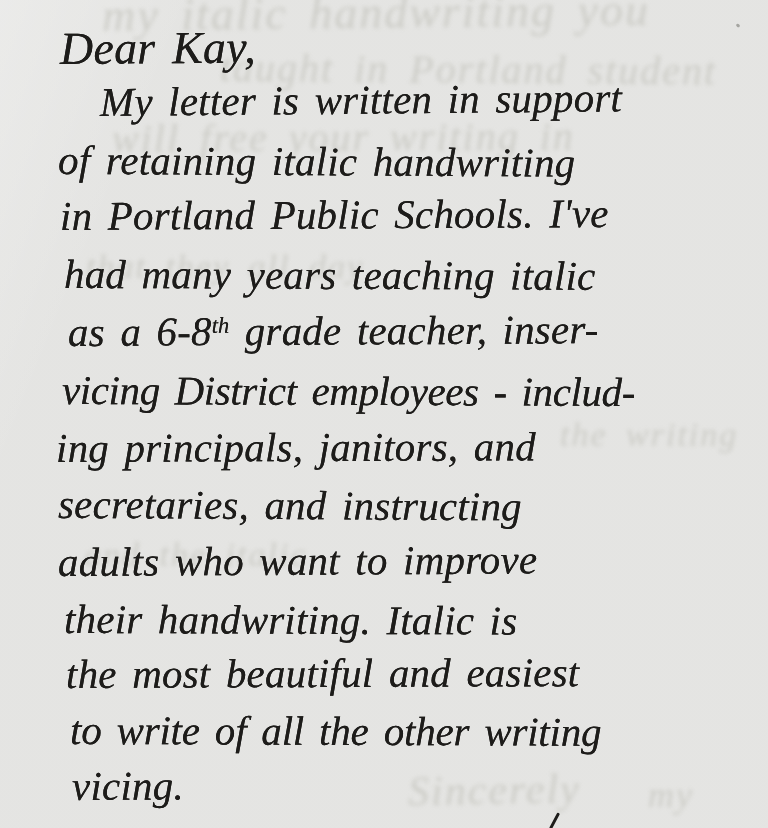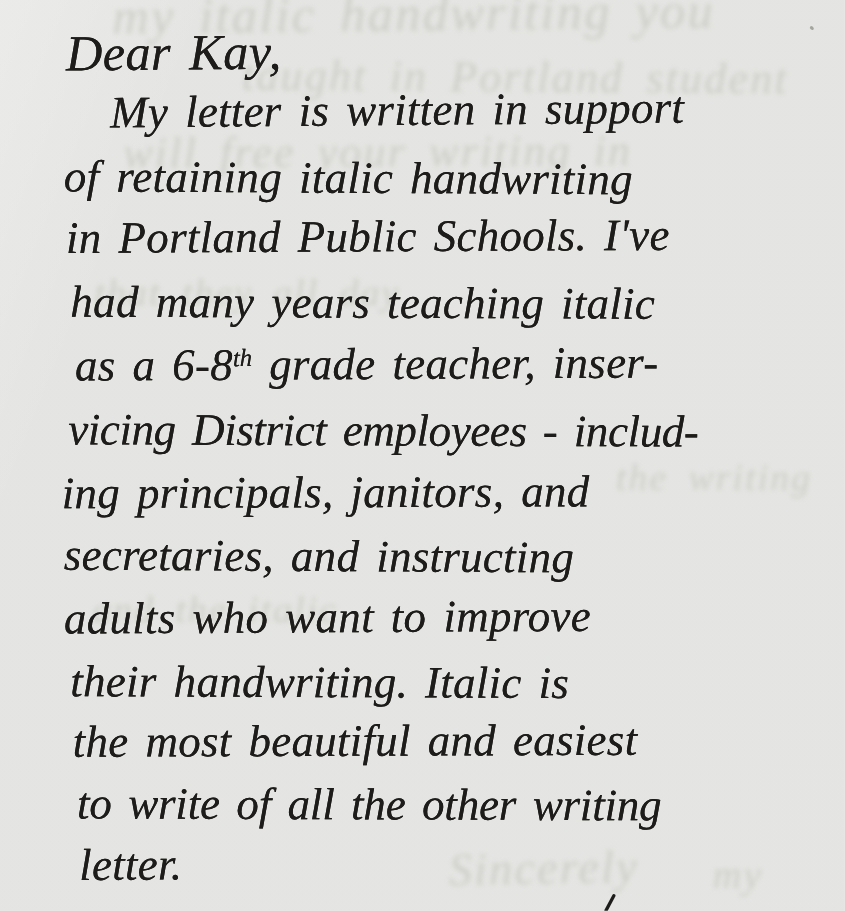--- a/index.html
+++ b/index.html
@@ -110,19 +110,19 @@
     <div class="line l3">in Portland Public Schools. I've</div>
     <div class="line l4">had many years teaching italic</div>
     <div class="line l5"><span>as a 6-8</span><span class="sup">th</span><span> grade teacher, inser-</span></div>
     <div class="line l6">vicing District employees - includ-</div>
     <div class="line l7">ing principals, janitors, and</div>
     <div class="line l8">secretaries, and instructing</div>
     <div class="line l9">adults who want to improve</div>
     <div class="line l10">their handwriting. Italic is</div>
     <div class="line l11">the most beautiful and easiest</div>
     <div class="line l12">to write of all the other writing</div>
-    <div class="line l13">letter.</div>
+    <div class="line l13">vicing.</div>
   </div>
 
   <div class="speck"></div>
   <div class="stroke-tip"></div>
 
 </div>
 
 </body></html>

